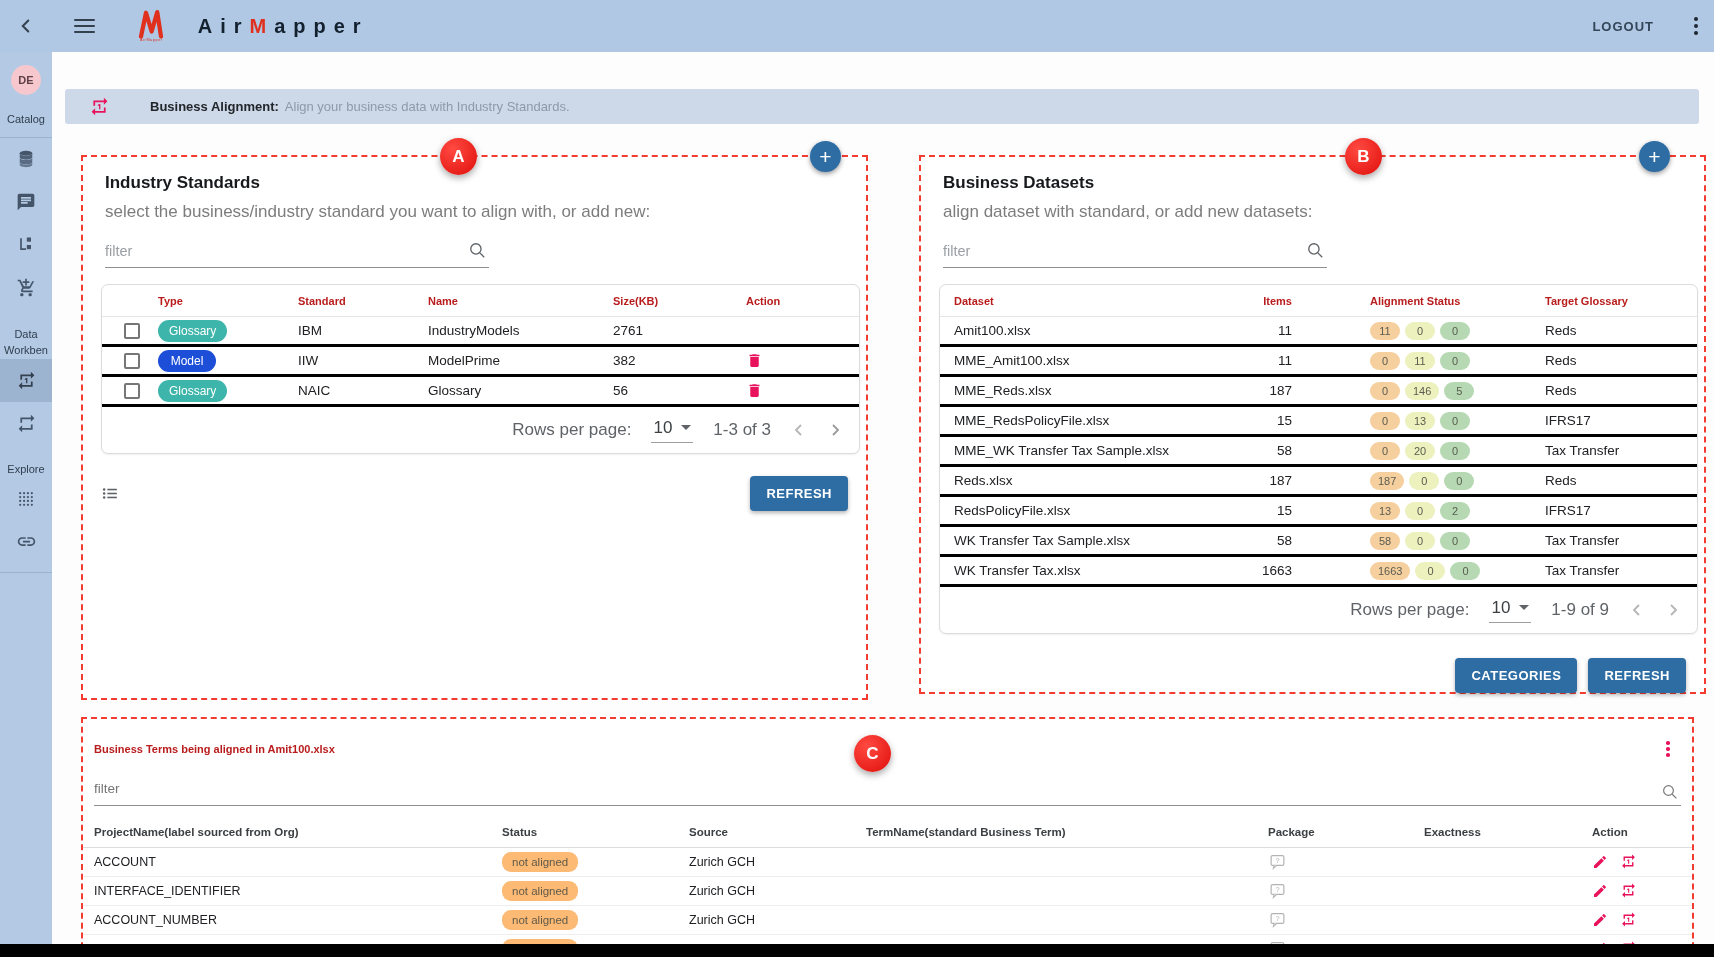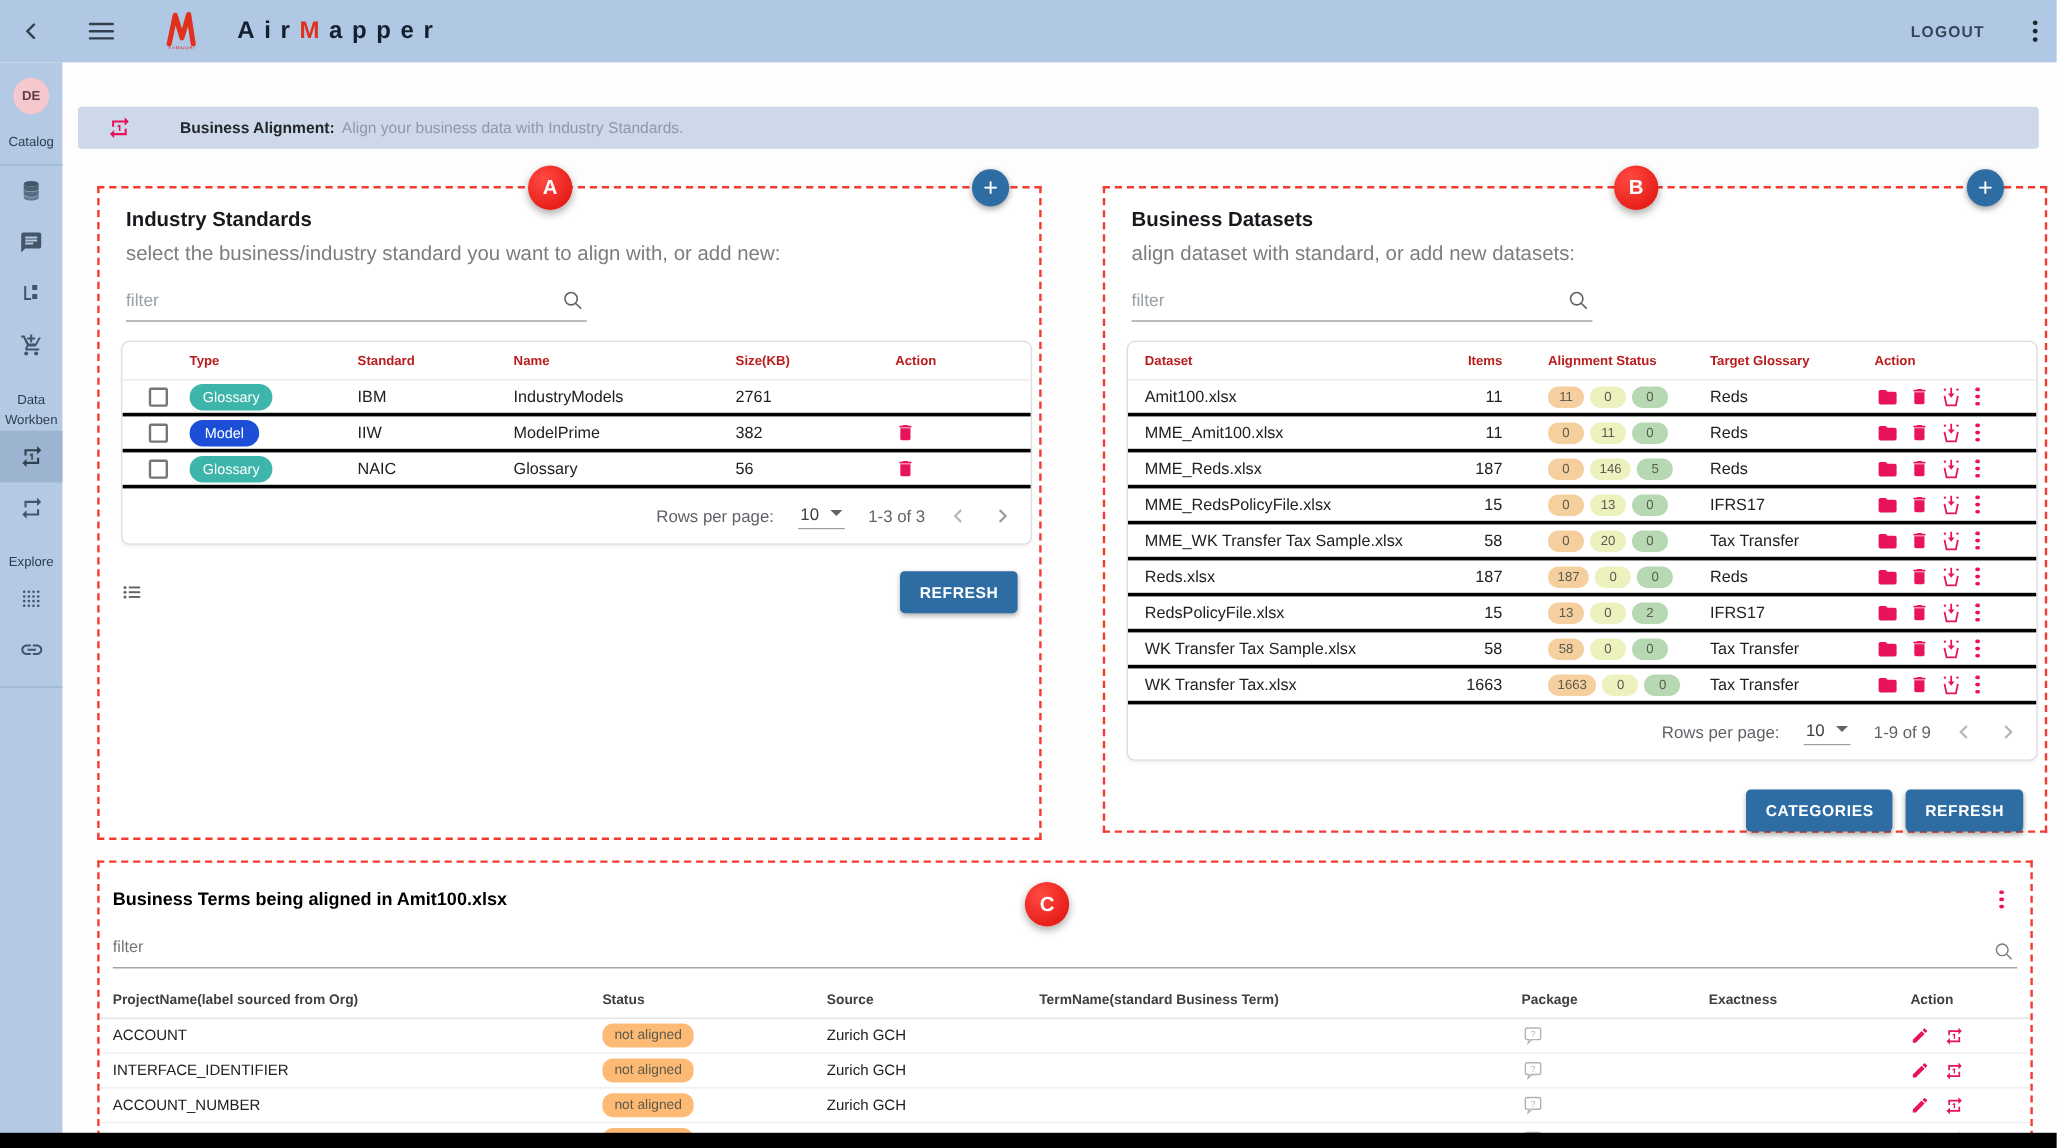--- a/index.html
+++ b/index.html
@@ -62,45 +62,45 @@
   .pa-grid { display:grid; grid-template-columns:56px 140px 130px 185px 133px 1fr; align-items:center; }
   .thead { height:32px; font-size:11px; font-weight:700; color:#b91c1c; border-bottom:1px solid #e6e6e6; }
   .trow { height:30px; font-size:13.5px; color:#202124; border-bottom:3px solid #000000; }
   .trow:last-of-type { border-bottom:1px solid #e6e6e6; }
   .cbx-cell { padding-left:22px; }
   .cbx { width:16px; height:16px; border:2px solid #767676; border-radius:2px; background:#fff; cursor:pointer; }
   .type-pill { display:inline-block; min-width:58px; text-align:center; padding:4px 11px; border-radius:13px; color:#fff; font-size:12px; }
   .pill-glossary { background:#3eb5aa; }
   .pill-model { background:#1d4ed8; }
 
-  .pagin { height:46px; display:flex; align-items:center; justify-content:flex-end; gap:20px; padding-right:16px; font-size:14px; color:#5f6368; }
+  .pagin { height:46px; display:flex; align-items:center; justify-content:flex-end; gap:20px; padding-right:16px; font-size:17px; color:#5f6368; }
   .rpp-select { display:flex; align-items:center; gap:9px; border-bottom:1px solid #9e9e9e; padding:0 2px 4px 2px; cursor:pointer; color:#3c4043; }
   .caret-down { width:0; height:0; border-left:5px solid transparent; border-right:5px solid transparent; border-top:5px solid #5f6368; }
   .pg-chev { cursor:pointer; }
 
   .below-row { display:flex; justify-content:space-between; align-items:center; margin:22px 18px 0 18px; }
   .btn { background:#2e6da4; color:#ffffff; border:none; border-radius:4px; font-size:13px; font-weight:700; letter-spacing:.5px; padding:10px 16px; box-shadow:0 2px 4px rgba(0,0,0,.3); cursor:pointer; font-family:"Liberation Sans",sans-serif; }
   .btn-row { display:flex; justify-content:flex-end; gap:11px; margin:24px 18px 0 0; }
 
   
-  .pb-grid { display:grid; grid-template-columns:240px 58px 173px 137px 1fr; align-items:center; padding-left:14px; }
+  .pb-grid { display:grid; grid-template-columns:240px 58px 173px 137px 1fr; align-items:center; padding-left:14px;gap:40px; }
   .cell-items { text-align:right; }
   .cell-status { padding-left:38px; display:flex; gap:5px; align-items:center; }
   .st-pill { display:inline-block; min-width:30px; text-align:center; padding:3px 8px; border-radius:11px; font-size:11px; color:#5a5c50; }
   .st-0 { background:#f6cf9e; }
   .st-1 { background:#edf1bd; }
   .st-2 { background:#b6d9b3; }
   .act-icons { display:flex; align-items:center; gap:9px; padding-left:2px; }
   .ico-btn { cursor:pointer; display:flex; align-items:center; }
   .kebab-pink { display:flex; flex-direction:column; gap:2.5px; cursor:pointer; padding:0 2px; }
   .kebab-pink .dot { width:3.6px; height:3.6px; border-radius:50%; background:#e8135c; }
 
   
   .pc-head { display:flex; align-items:center; padding:22px 20px 0 11px; }
-  .pc-title { font-size:15px; font-weight:700; color:#000000; }
+  .pc-title { font-size:11px; font-weight:700; color:#b91c1c; }
   .pc-kebab { margin-left:auto; }
   .pc-filter { position:relative; margin:22px 11px 0 11px; border-bottom:1px solid #8f8f8f; padding-bottom:8px; }
   .pc-filter input { width:97%; border:none; outline:none; font-size:13.5px; background:transparent; font-family:"Liberation Sans",sans-serif; }
   .pc-filter .search-ic { bottom:4px; }
   .pc-grid { display:grid; grid-template-columns:408px 187px 177px 402px 156px 168px 1fr; align-items:center; padding:0 11px; }
   .pc-thead { height:30px; font-size:11.5px; font-weight:700; color:#3c4043; border-bottom:1px solid #dddddd; margin-top:12px; }
   .pc-row { height:29px; font-size:12.5px; color:#202124; border-bottom:1px solid #eeeeee; }
   .na-pill { display:inline-block; background:#fdba74; color:#5f5a4a; font-size:11.5px; padding:4px 10px; border-radius:9px; }
   .pc-act { display:flex; gap:12px; align-items:center; }
 

